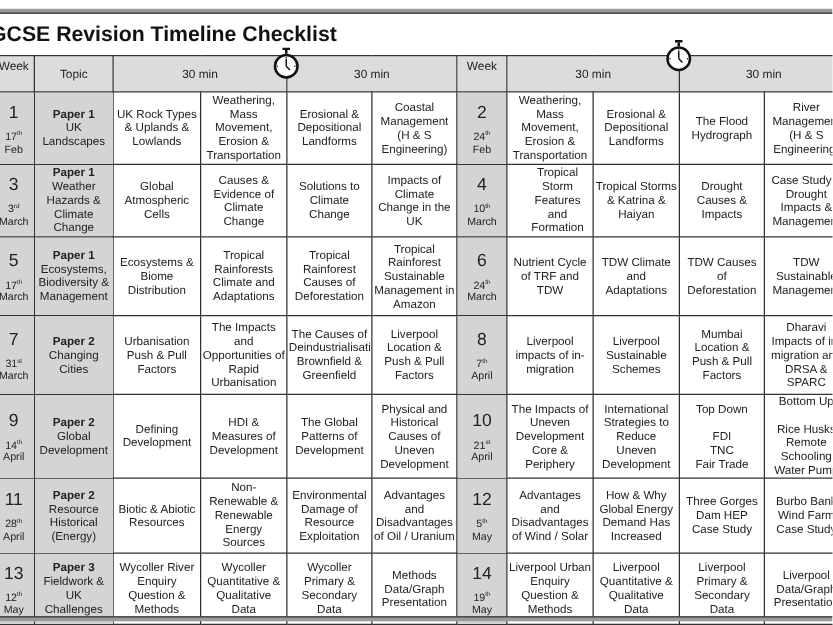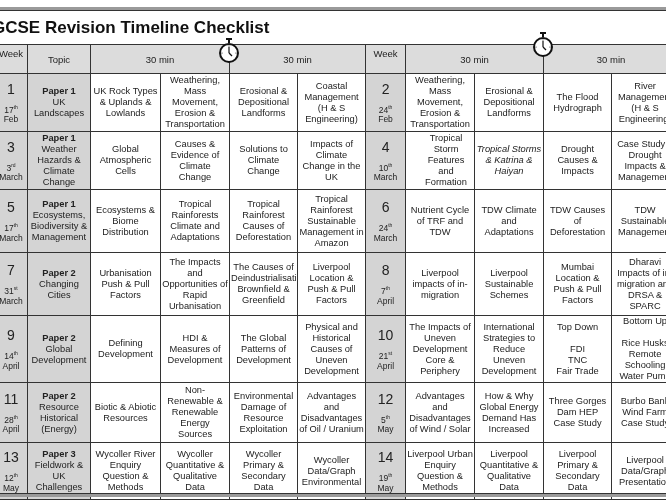--- a/index.html
+++ b/index.html
@@ -88,21 +88,21 @@
         <td style="white-space:pre-line;">Global Atmospheric Cells</td>
         <td style="white-space:pre-line;">Causes &amp; Evidence of Climate Change</td>
         <td style="white-space:pre-line;">Solutions to Climate Change</td>
         <td style="white-space:pre-line;">Impacts of Climate Change in the UK</td>
         <td class="grey" style="position:relative;">
          <span class="weeknum">4</span>
          <span class="date"><span>10</span><sup>th</sup><br><span>March</span></span>
 
        </td>
         <td style="white-space:pre-line;padding-left:13px;">Tropical Storm Features and Formation</td>
-        <td style="white-space:pre-line;font-style:italic;">Tropical Storms &amp; Katrina &amp; Haiyan</td>
+        <td style="white-space:pre-line;">Tropical Storms &amp; Katrina &amp; Haiyan</td>
         <td style="white-space:pre-line;">Drought Causes &amp; Impacts</td>
         <td style="white-space:pre-line;">Case Study – Drought Impacts &amp; Management</td>
       </tr>
       <tr style="height: 63px;">
         <td class="grey" style="position:relative;">
          <span class="weeknum">5</span>
          <span class="date"><span>17</span><sup>th</sup><br><span>March</span></span>
 
        </td>
         <td class="grey topic-cell">
@@ -209,21 +209,21 @@
          <span class="date"><span>12</span><sup>th</sup><br><span>May</span></span>
 
        </td>
         <td class="grey topic-cell">
          <span class="paper">Paper 3</span>
          <span>Fieldwork &amp; UK Challenges</span>
        </td>
         <td style="white-space:pre-line;">Wycoller River Enquiry Question &amp; Methods</td>
         <td style="white-space:pre-line;">Wycoller Quantitative &amp; Qualitative Data</td>
         <td style="white-space:pre-line;">Wycoller Primary &amp; Secondary Data</td>
-        <td style="white-space:pre-line;">Wycoller Data/Graph Environmental</td>
+        <td style="white-space:pre-line;">Methods Data/Graph Presentation</td>
         <td class="grey" style="position:relative;">
          <span class="weeknum">14</span>
          <span class="date"><span>19</span><sup>th</sup><br><span>May</span></span>
 
        </td>
         <td style="white-space:pre-line;">Liverpool Urban Enquiry Question &amp; Methods</td>
         <td style="white-space:pre-line;">Liverpool Quantitative &amp; Qualitative Data</td>
         <td style="white-space:pre-line;">Liverpool Primary &amp; Secondary Data</td>
         <td style="white-space:pre-line;">Liverpool Data/Graph Presentation</td>
       </tr>

